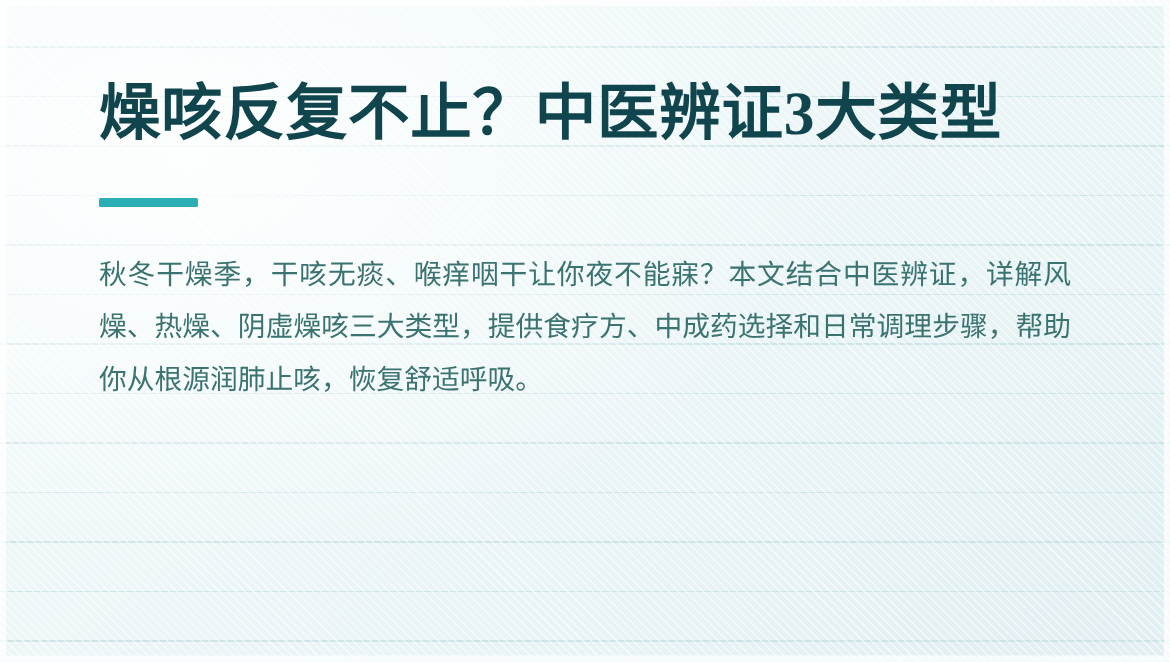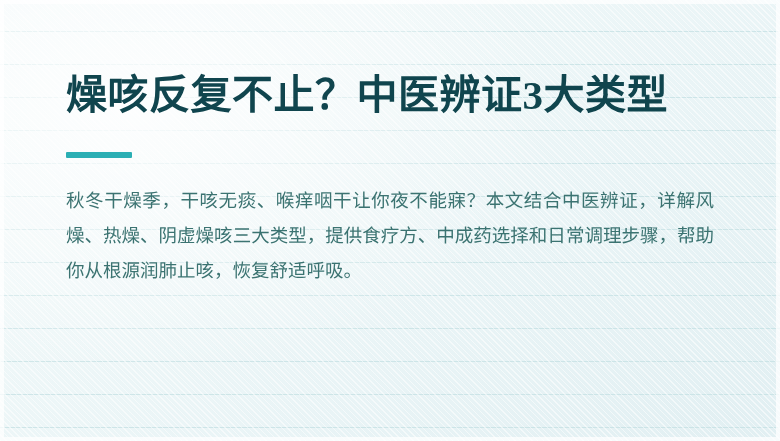--- a/index.html
+++ b/index.html
@@ -69,21 +69,21 @@
   
   .content {
     position: relative;
     z-index: 2;
     padding: 0 66px;
     box-sizing: border-box;
   }
 
   .headline {
     margin: 0;
-    padding-top: 66px;
+    padding-top: 46px;
     font-family: "Liberation Serif", "DejaVu Serif", serif;
     font-weight: 700;
     font-size: 41px;
     line-height: 58px;
     letter-spacing: 0.5px;
     color: #10454e;
     max-width: 640px;
   }
   .headline-line { display: block; white-space: nowrap; }
 
@@ -91,21 +91,21 @@
     margin-top: 28px;
     width: 66px;
     height: 6px;
     border-radius: 1px;
     background: #2bafb4;
   }
 
   .summary {
     margin: 0;
     padding-top: 27px;
-    font-family: Liberation Mono, monospace;
+    font-family: Liberation Sans, sans-serif;
     font-size: 18.5px;
     line-height: 35px;
     color: #3b7371;
     max-width: 650px;
     text-align: justify;
     text-justify: inter-ideograph;
   }
 </style>
 </head>
 <body>

